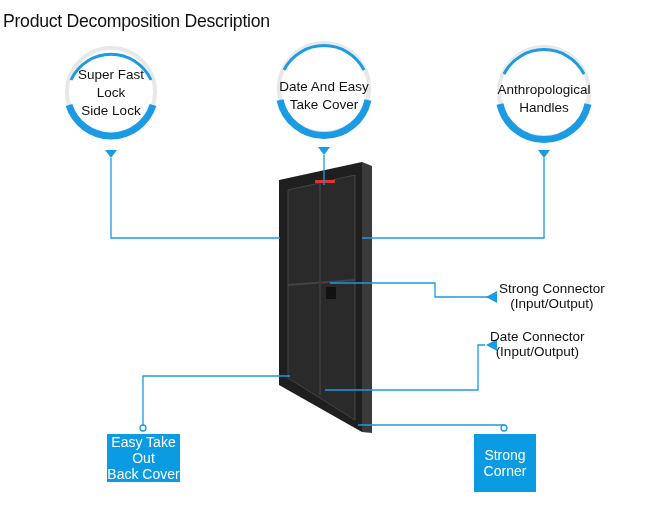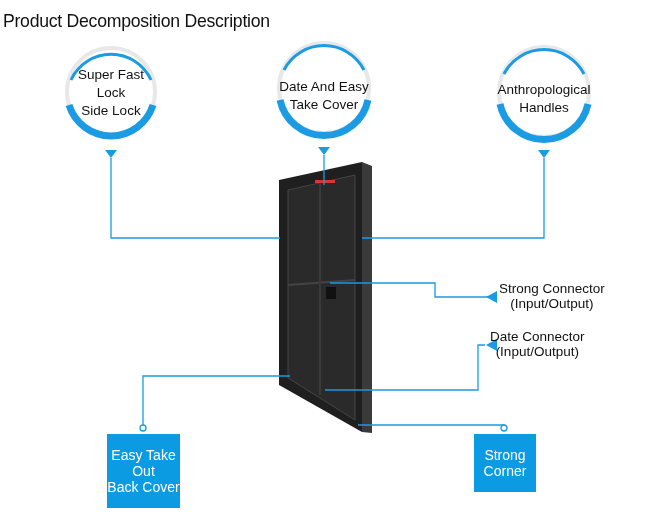--- a/index.html
+++ b/index.html
@@ -77,21 +77,21 @@
 
 <div class="side-label" style="left:499px; top:281px;">
   <div>Strong Connector</div>
   <div>(Input/Output)</div>
 </div>
 <div class="side-label" style="left:490px; top:329px;">
   <div>Date Connector</div>
   <div>(Input/Output)</div>
 </div>
 
-<div class="box" style="left:107px; top:434px; width:73px; height:74px;">
+<div class="box" style="left:107px; top:434px; width:73px; height:48px;">
   <div>Easy Take</div>
   <div>Out</div>
   <div>Back Cover</div>
 </div>
 <div class="box" style="left:474px; top:434px; width:62px; height:58px;">
   <div>Strong</div>
   <div>Corner</div>
 </div>
 
 </body></html>

